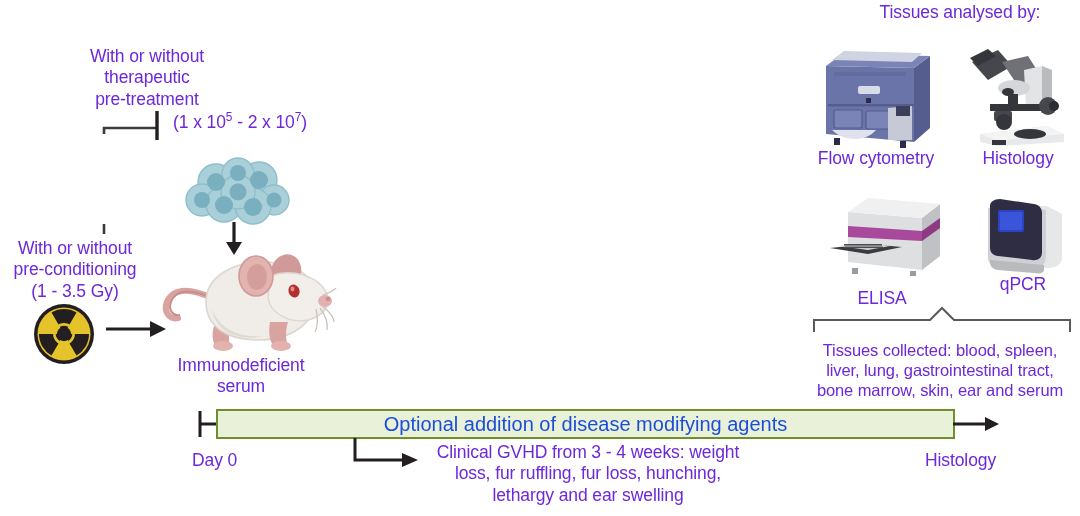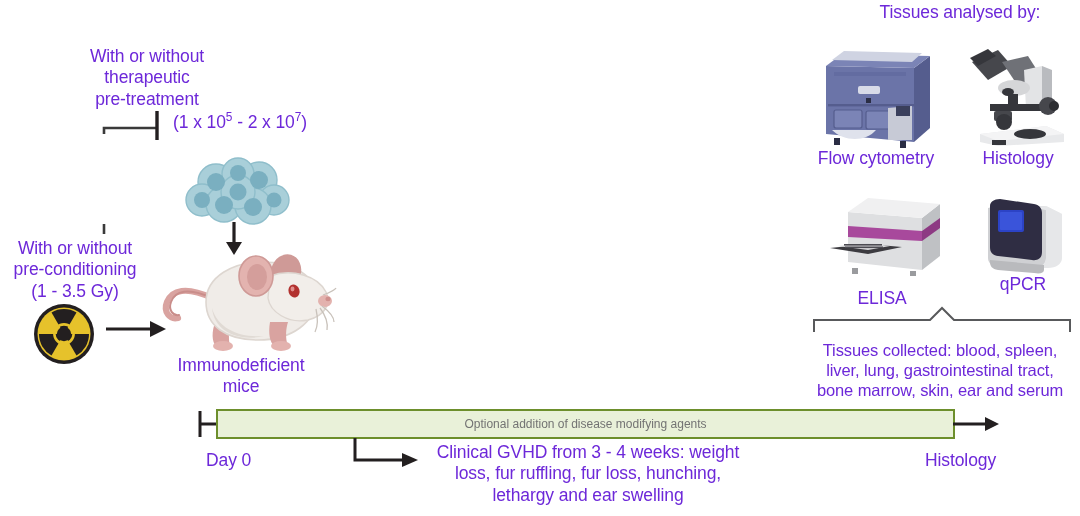--- a/index.html
+++ b/index.html
@@ -35,21 +35,21 @@
   
   #tl-bar {
     position: absolute;
     box-sizing: border-box;
     background: #e9f1d9;
     border: 2.5px solid #6d8f2c;
     display: flex;
     align-items: center;
     justify-content: center;
   }
-  #tl-bar .lbl { font-size: 12px; color: #737373; }
+  #tl-bar .lbl { font-size: 20px; color: #1d4ed8; }
 
   svg { display: block; overflow: visible; }
 
   
   .radsym { position: absolute; }
 </style>
 </head>
 <body>
 
 <div id="canvas">
@@ -147,21 +147,21 @@
 
     <g stroke="#c9c2bb" stroke-width="1.3" fill="none">
       <path d="M172 60 C180 66 184 72 184 76"></path>
       <path d="M170 62 C176 70 178 78 177 84"></path>
       <path d="M166 63 C168 72 168 80 165 86"></path>
       <path d="M173 49 C181 46 185 44 186 42"></path>
     </g>
   </svg>
 
   <div class="txt t17 c" style="left:146px; top:355px; width:190px;">Immunodeficient
-mice</div>
+serum</div>
 
   <div class="txt t17 c" style="left:845px; top:2px; width:230px;">Tissues analysed by:</div>
 
   <svg class="abs" style="left:818px; top:42px;" width="118" height="104" viewBox="0 0 118 104">
     <path d="M8 24 L8 92 L96 100 L96 26 Z" fill="#6b74a8"></path>
     <path d="M96 26 L112 14 L112 86 L96 100 Z" fill="#555d8e"></path>
     <path d="M8 24 L24 12 L112 14 L96 26 Z" fill="#7b84b6"></path>
     <path d="M14 18 L26 9 L104 11 L94 20 Z" fill="#cfd3e2"></path>
     <rect x="16" y="30" width="72" height="4" fill="#5b649a" opacity="0.5"></rect>
     <rect x="40" y="44" width="22" height="8" rx="2" fill="#d8dbe8"></rect>
@@ -249,21 +249,21 @@
 
   <div id="tl-bar" style="left:216px; top:409px; width:739px; height:30px;">
     <span class="lbl">Optional addition of disease modifying agents</span>
   </div>
 
   <svg class="abs" style="left:953px; top:414px;" width="48" height="20" viewBox="0 0 48 20">
     <line x1="0" y1="10" x2="34" y2="10" stroke="#231f20" stroke-width="3"></line>
     <polygon points="46,10 32,3 32,17" fill="#231f20"></polygon>
   </svg>
 
-  <div class="txt t17" style="left:206px; top:450px; width:90px;">Day 0</div>
+  <div class="txt t17" style="left:192px; top:450px; width:90px;">Day 0</div>
 
   <div class="txt t17" style="left:925px; top:450px; width:110px;">Histology</div>
 
   <svg class="abs" style="left:352px; top:438px;" width="68" height="32" viewBox="0 0 68 32">
     <path d="M3 0 L3 22 L52 22" fill="none" stroke="#231f20" stroke-width="3"></path>
     <polygon points="66,22 50,15 50,29" fill="#231f20"></polygon>
   </svg>
 
   <div class="txt t17 c" style="left:418px; top:442px; width:340px;">Clinical GVHD from 3 - 4 weeks: weight
 loss, fur ruffling, fur loss, hunching,

